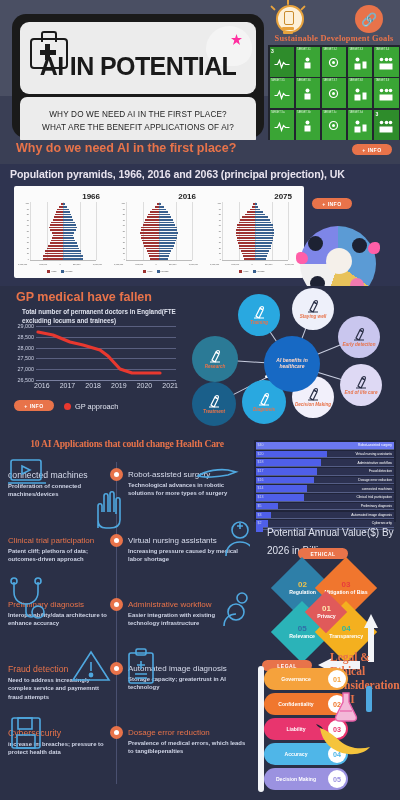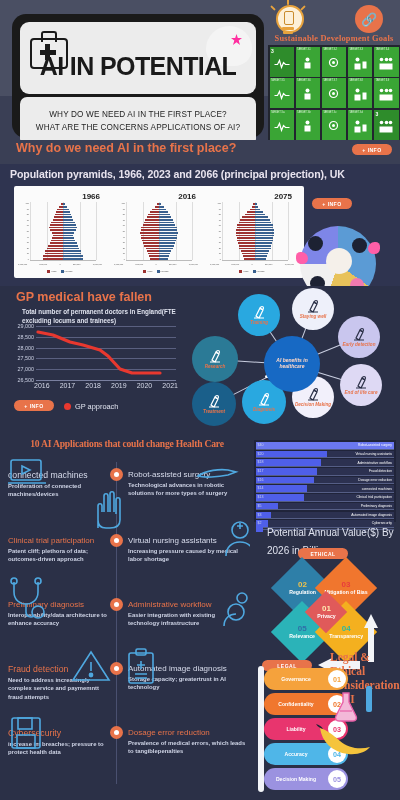--- a/index.html
+++ b/index.html
@@ -181,21 +181,21 @@
         <div class="kit-handle"></div>
           <div class="kit-body"></div>
         <div class="kit-cross-v"></div>
           <div class="kit-cross-h"></div>
       </div>
       <div class="hero-title">AI IN POTENTIAL</div>
     </div>
     <div class="hero-bot">
       <div>
         <div class="hero-q">WHY DO WE NEED AI IN THE FIRST PLACE?</div>
-        <div class="hero-q">WHAT ARE THE CONCERNS APPLICATIONS OF AI?</div>
+        <div class="hero-q">WHAT ARE THE BENEFIT APPLICATIONS OF AI?</div>
       </div>
     </div>
   </div>
 
   <div class="bulb">
     <div class="bulb-g"></div>
       <div class="bulb-fil"></div>
     <div class="bulb-base"></div>
       <div class="bulb-base2"></div>
     <div class="bulb-ray" style="left:15px;top:-4px;"></div>
@@ -317,21 +317,21 @@
           <path d="M1 7h13v6H1z" fill="#fff"></path>
         </svg>
       </div>
     </div>
 
   <div class="q1-band"></div>
   <div class="q1-text">Why do we need AI in the first place?</div>
   <div class="pill" style="left:352px;top:144px;width:40px;height:11px;">+ INFO</div>
 
   <div class="pyr-sec"></div>
-  <div class="pyr-title">Population pyramids, 1966, 2023 and 2066 (principal projection), UK</div>
+  <div class="pyr-title">Population pyramids, 1966, 2016 and 2063 (principal projection), UK</div>
   <div class="pill" style="left:312px;top:198px;width:40px;height:11px;">+ INFO</div>
   <div class="pyr-card" id="pyr-card">
       <div class="pyr-one" style="left: 2px;">
         <div class="pyr-year">1966</div>
         <div class="pyr-axis">
           <div class="pyr-vline" style="left: 0%;"></div>
           <div class="pyr-vline" style="left: 25%;"></div>
           <div class="pyr-vline" style="left: 50%;"></div>
           <div class="pyr-vline" style="left: 75%;"></div>
           <div class="pyr-vline" style="left: 100%;"></div>

